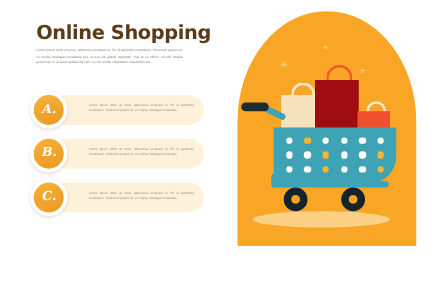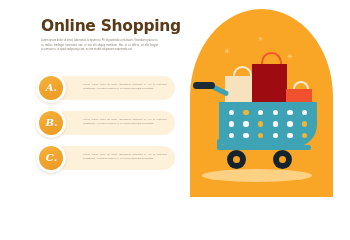--- a/index.html
+++ b/index.html
@@ -19,21 +19,21 @@
     inset: 0;
     width: 350px;
     height: 197px;
     background: #ffffff;
     overflow: hidden;
   }
 
   
   #left-col {
     position: absolute;
-    left: 12px;
+    left: 0;
     top: 0;
     width: 180px;
     height: 197px;
   }
   #page-title {
     position: absolute;
     left: 29px;
     top: 17px;
     font-size: 15.5px;
     font-weight: bold;

